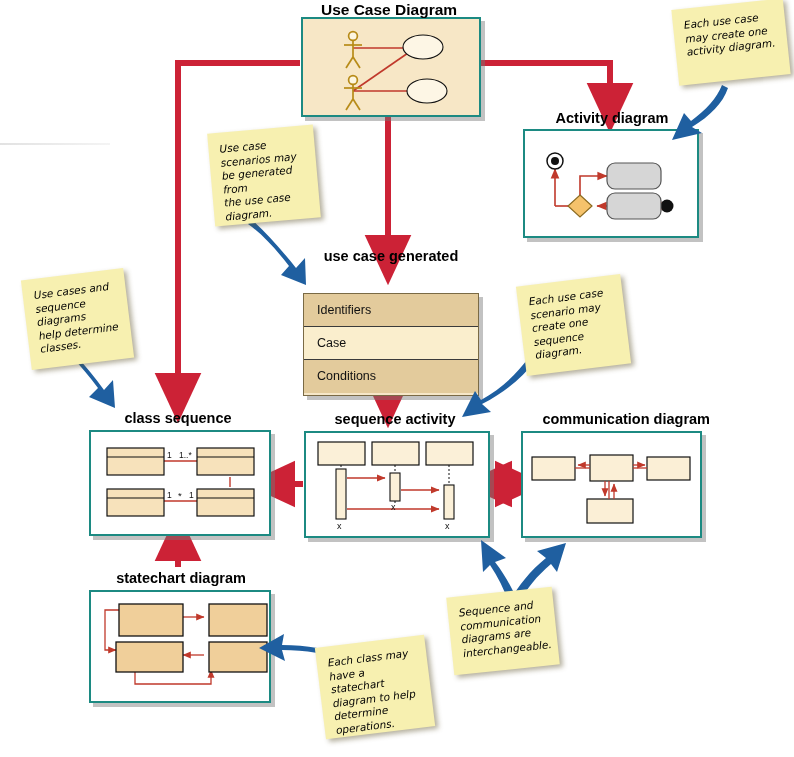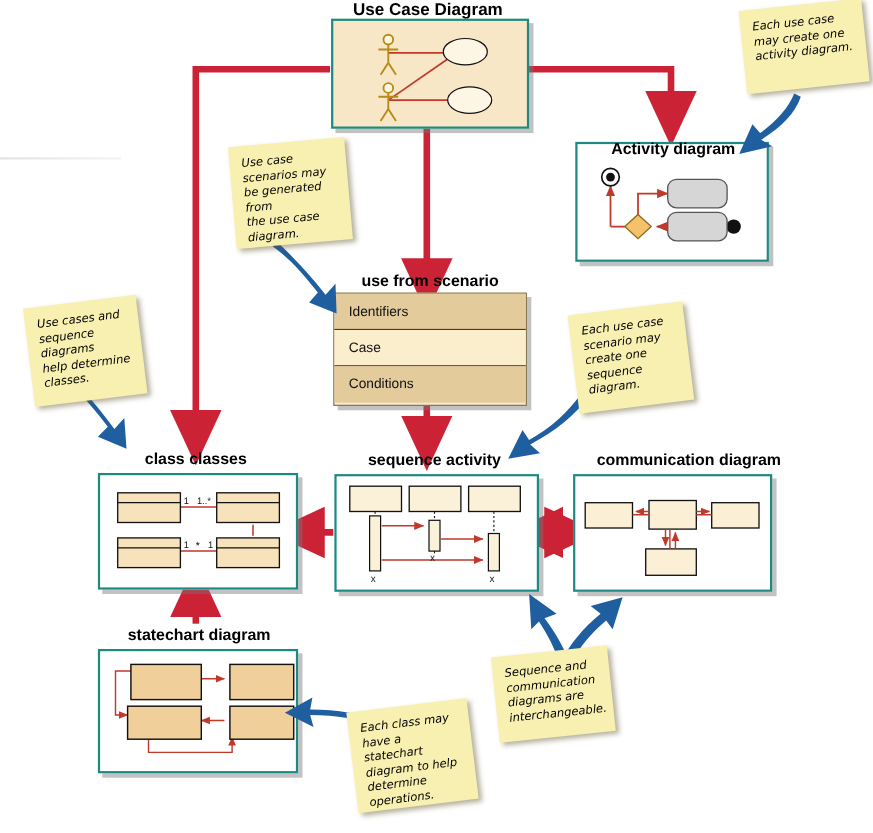--- a/index.html
+++ b/index.html
@@ -13,21 +13,21 @@
   .panel{position:absolute;background:#ffffff;border:2px solid #1c8a82;
          box-shadow:4px 4px 0 0 rgba(120,120,120,0.45);z-index:2;}
   .caption{position:absolute;z-index:3;font-weight:bold;color:#000;
            text-align:center;white-space:nowrap;font-size:14.5px;}
 
   .ucbox{position:absolute;background:#f7e7c6;border:2px solid #1c8a82;
          box-shadow:4px 4px 0 0 rgba(120,120,120,0.45);z-index:2;}
 
   .scenario{position:absolute;z-index:2;
             box-shadow:4px 4px 0 0 rgba(120,120,120,0.45);
-            border:1px solid #7a6a45;background:#f6e7c8;}
+            border:1px solid #7a6a45;background:#f6e7c8;margin-top:27px;}
   .scen-row{height:33px;line-height:33px;padding-left:13px;font-size:12.5px;
             color:#111;border-bottom:1px solid #3a3a3a;box-sizing:border-box;}
   .scen-row:last-child{border-bottom:none;}
   .scen-row.dark{background:#e3cb9c;}
   .scen-row.light{background:#faeecd;}
 
   .note{position:absolute;z-index:5;background:#f7f0b0;
         box-shadow:3px 3px 5px rgba(90,80,40,.45);
         color:#000;font-size:10.5px;line-height:13.5px;
         font-family:"DejaVu Sans",sans-serif;font-style:italic;
@@ -97,47 +97,47 @@
         <line x1="50" y1="65" x2="50" y2="80"></line>
         <line x1="41" y1="69" x2="59" y2="69"></line>
         <line x1="50" y1="80" x2="43" y2="91"></line>
         <line x1="50" y1="80" x2="57" y2="91"></line>
       </g>
       <ellipse cx="120" cy="28" rx="20" ry="12" fill="#fdf6e5" stroke="#111" stroke-width="1.1"></ellipse>
       <ellipse cx="124" cy="72" rx="20" ry="12" fill="#fdf6e5" stroke="#111" stroke-width="1.1"></ellipse>
     </svg>
   </div>
 
-  <div class="caption" style="left:526px;top:110px;width:172px;margin-top:18px;">Activity diagram</div>
+  <div class="caption" style="left:526px;top:110px;width:172px;">Activity diagram</div>
   <div class="panel" style="left:523px;top:129px;width:172px;height:105px;">
     <svg width="172" height="105">
       <g stroke="#c0392b" stroke-width="1.6" fill="none">
         <path d="M30,75 L55,75"></path>
         <path d="M55,75 L55,45 L82,45" marker-end="url(#innerArrow)"></path>
         <path d="M30,75 L30,38" marker-end="url(#innerArrow)"></path>
         <path d="M120,75 L72,75" marker-end="url(#innerArrow)"></path>
         <path d="M140,75 L127,75" marker-end="url(#innerArrow)"></path>
       </g>
       <circle cx="30" cy="30" r="8" fill="#fff" stroke="#111" stroke-width="1.5"></circle>
       <circle cx="30" cy="30" r="4" fill="#111"></circle>
       <circle cx="142" cy="75" r="6.5" fill="#111"></circle>
       <rect x="82" y="32" width="54" height="26" rx="8" fill="#d6d6d6" stroke="#555" stroke-width="1.2"></rect>
       <rect x="82" y="62" width="54" height="26" rx="8" fill="#d6d6d6" stroke="#555" stroke-width="1.2"></rect>
       <polygon points="55,64 67,75 55,86 43,75" fill="#f5c26b" stroke="#8a6a20" stroke-width="1.2"></polygon>
     </svg>
   </div>
 
-  <div class="caption" style="left:303px;top:248px;width:176px;">use from scenario</div>
+  <div class="caption" style="left:303px;top:248px;width:176px;">use case generated</div>
   <div class="scenario" style="left:303px;top:266px;width:174px;height:101px;">
     <div class="scen-row dark">Identifiers</div>
     <div class="scen-row light">Case</div>
     <div class="scen-row dark">Conditions</div>
   </div>
 
-  <div class="caption" style="left:90px;top:410px;width:176px;">class classes</div>
+  <div class="caption" style="left:90px;top:410px;width:176px;">class sequence</div>
   <div class="panel" style="left:89px;top:430px;width:178px;height:102px;">
     <svg width="178" height="102">
       <g stroke="#c0392b" stroke-width="1.4" fill="none">
         <line x1="73" y1="29" x2="106" y2="29"></line>
         <line x1="73" y1="69" x2="106" y2="69"></line>
         <line x1="139" y1="45" x2="139" y2="55"></line>
       </g>
       <g>
         <rect x="16" y="16" width="57" height="27" fill="#f7e2bb" stroke="#111" stroke-width="1.2"></rect>
         <line x1="16" y1="25" x2="73" y2="25" stroke="#111" stroke-width="1.2"></line>

